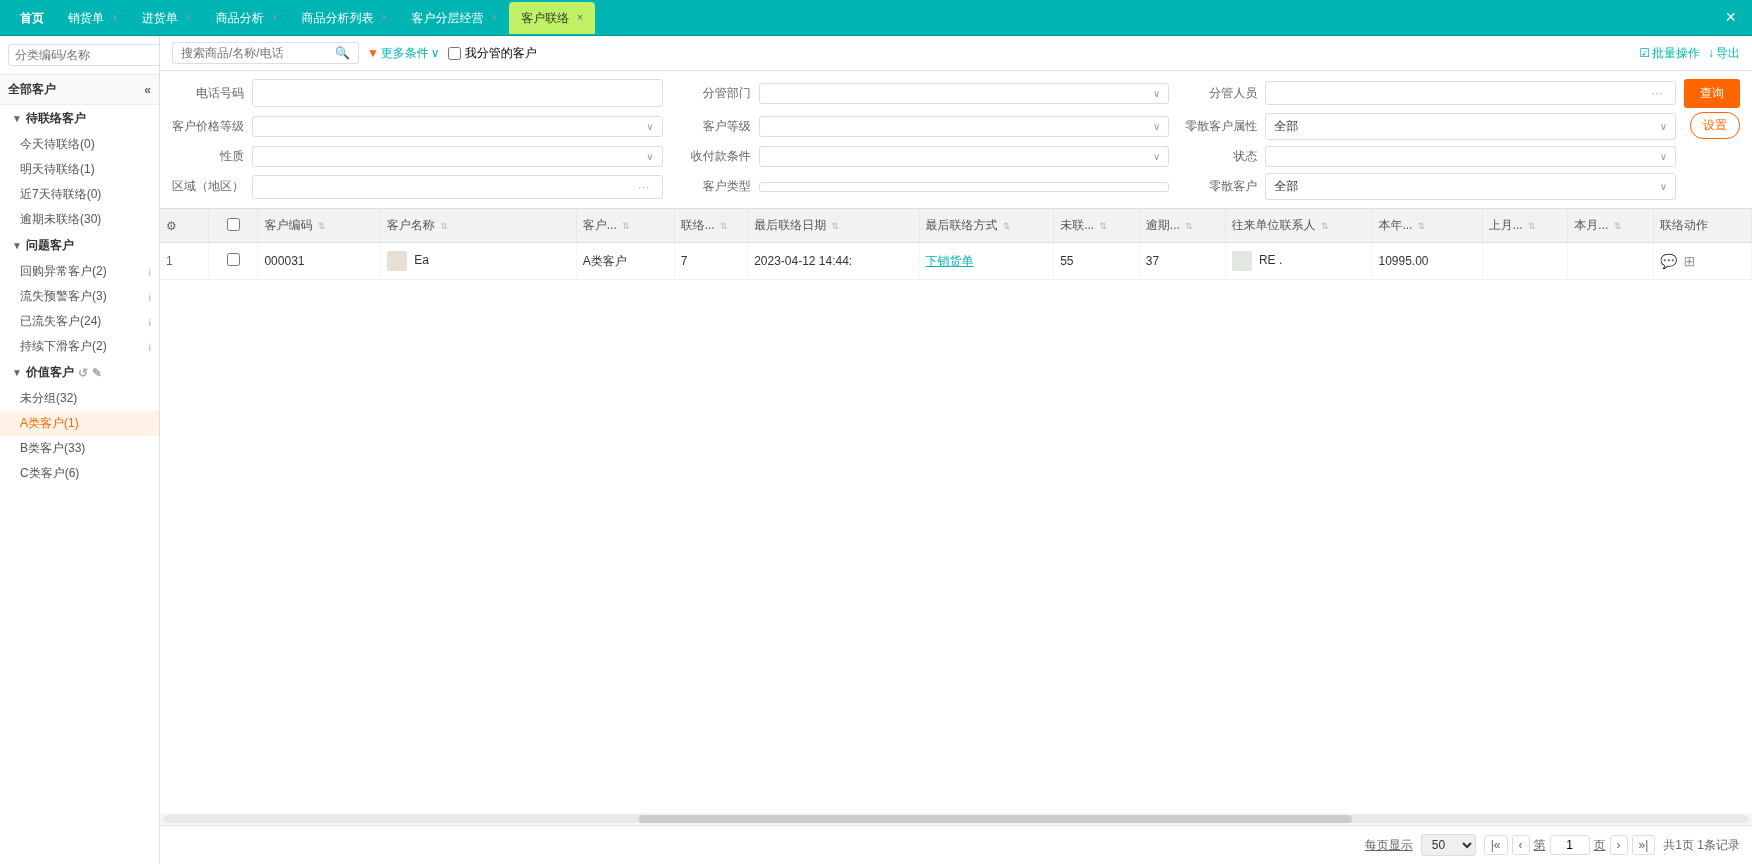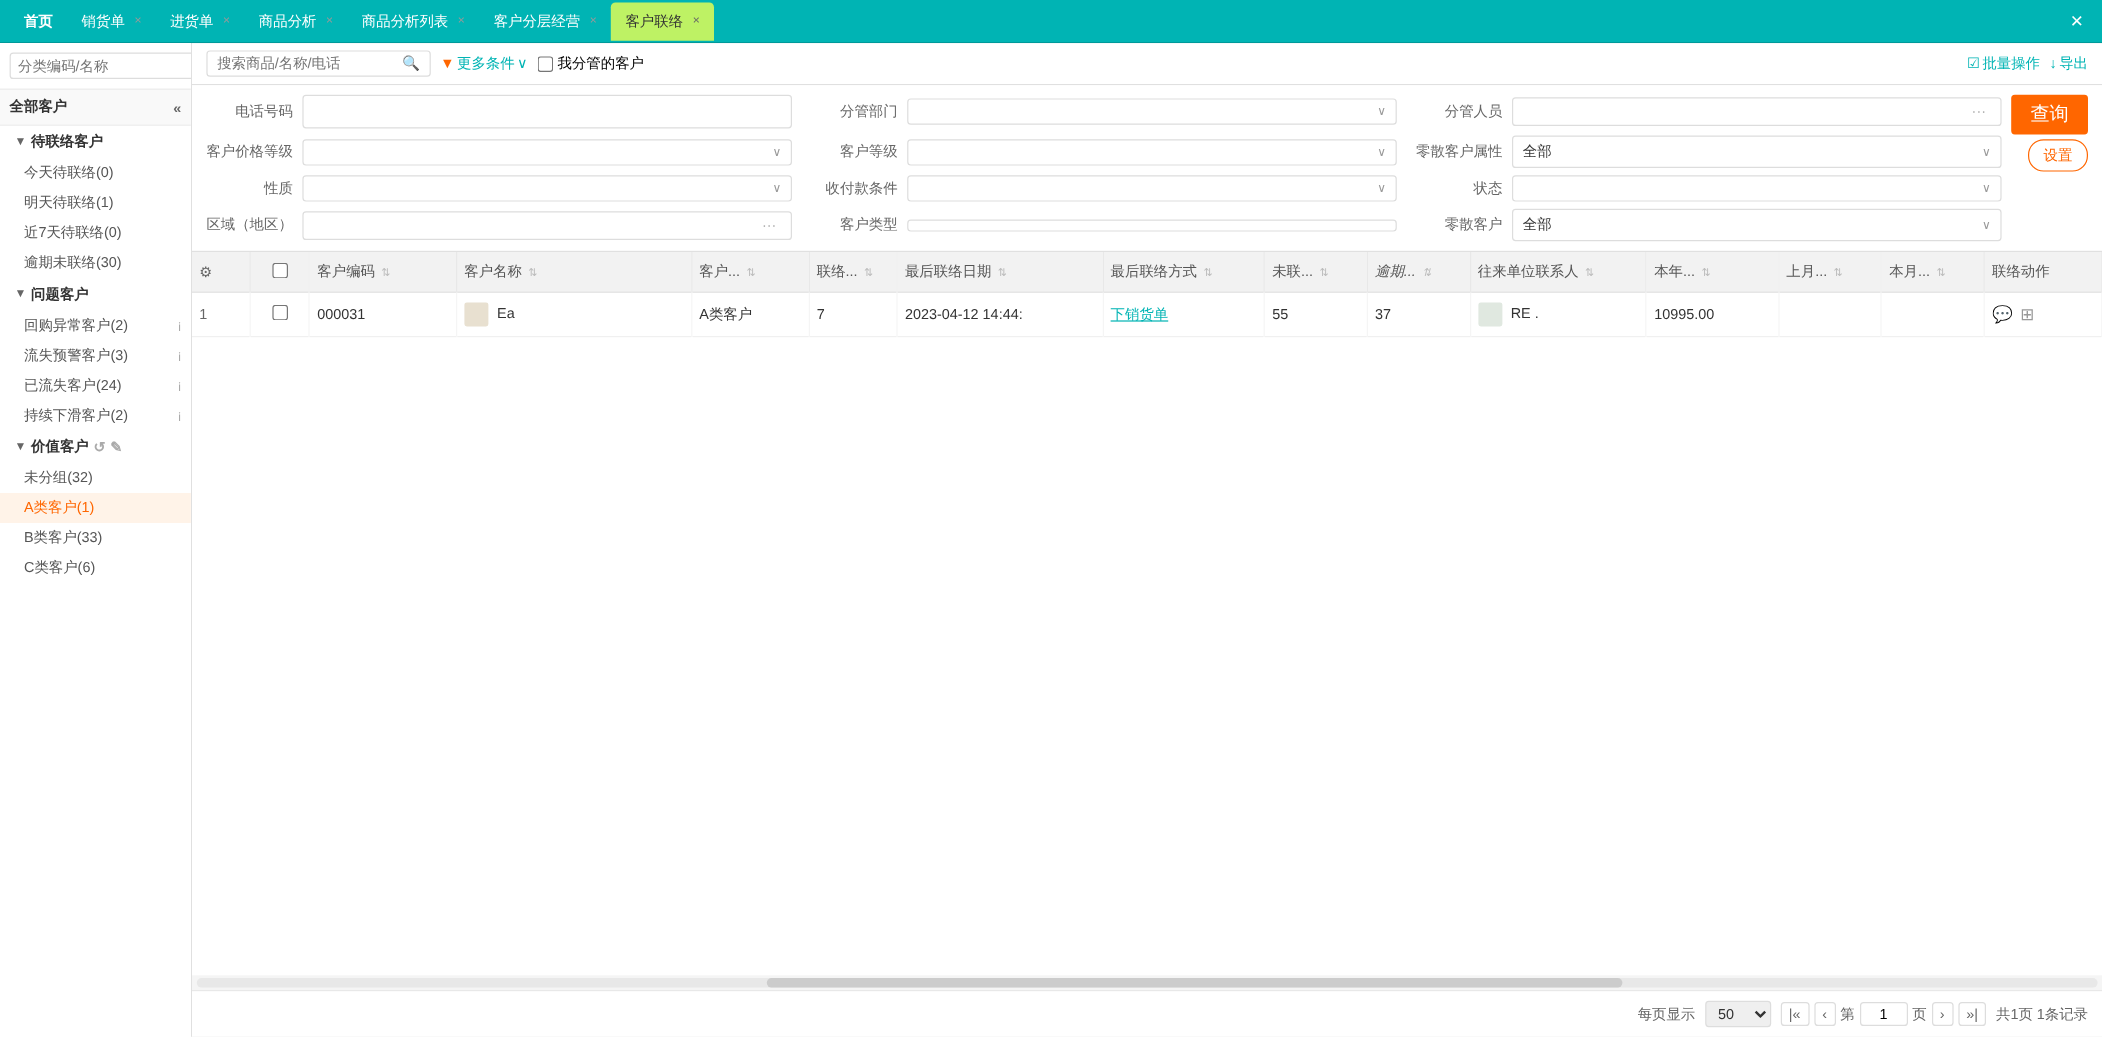--- a/index.html
+++ b/index.html
@@ -113,21 +113,21 @@
       font-size: 12px; background: #fff; display: flex; align-items: center;
       justify-content: space-between; cursor: pointer; color: #333;
     }
     .filter-select .arrow { color: #999; font-size: 10px; }
     .filter-dots { color: #aaa; padding: 0 4px; }
     .filter-divider { width: 16px; flex-shrink: 0; }
     
     
     .btn-search {
       background: #f60; color: #fff; border: none; padding: 6px 16px;
-      border-radius: 3px; cursor: pointer; font-size: 16px;
+      border-radius: 3px; cursor: pointer; font-size: 12px;
     }
     .btn-settings {
       background: #fff; color: #f60; border: 1px solid #f60; padding: 4px 12px;
       border-radius: 13px; cursor: pointer; font-size: 12px; margin-top: 4px;
     }
     .search-buttons {
       display: flex; flex-direction: column; align-items: flex-end; padding-left: 8px;
     }
     
     
@@ -157,21 +157,21 @@
     .link-text { color: #00b4b4; cursor: pointer; text-decoration: underline; }
     .action-icons { display: flex; gap: 6px; align-items: center; }
     .action-icon { color: #999; cursor: pointer; font-size: 14px; }
     
     
     .pagination {
       background: #fff; border-top: 1px solid #e8e8e8;
       padding: 8px 12px; display: flex; align-items: center; gap: 8px;
       justify-content: flex-end;
     }
-    .pagination-label { color: #666; }
+    .pagination-label { color: #666; text-decoration: underline; }
     .pagination-select {
       border: 1px solid #ddd; padding: 2px 6px; border-radius: 3px; color: #333;
     }
     .pagination-nav { display: flex; align-items: center; gap: 4px; }
     .pagination-btn {
       border: 1px solid #ddd; background: #fff; padding: 2px 6px; cursor: pointer;
       border-radius: 3px; color: #666;
     }
     .pagination-btn:disabled { color: #ccc; cursor: default; }
     .pagination-info { color: #666; }
@@ -474,21 +474,21 @@
               <span class="col-sort">⇅</span>
             </th>
             <th style="width:110px;">
               <span>最后联络方式</span>
               <span class="col-sort">⇅</span>
             </th>
             <th style="width:70px;">
               <span>未联...</span>
               <span class="col-sort">⇅</span>
             </th>
-            <th style="width:70px;font-style:italic;">
+            <th style="width:70px;">
               <span>逾期...</span>
               <span class="col-sort">⇅</span>
             </th>
             <th style="width:120px;">
               <span>往来单位联系人</span>
               <span class="col-sort">⇅</span>
             </th>
             <th style="width:90px;">
               <span>本年...</span>
               <span class="col-sort">⇅</span>

